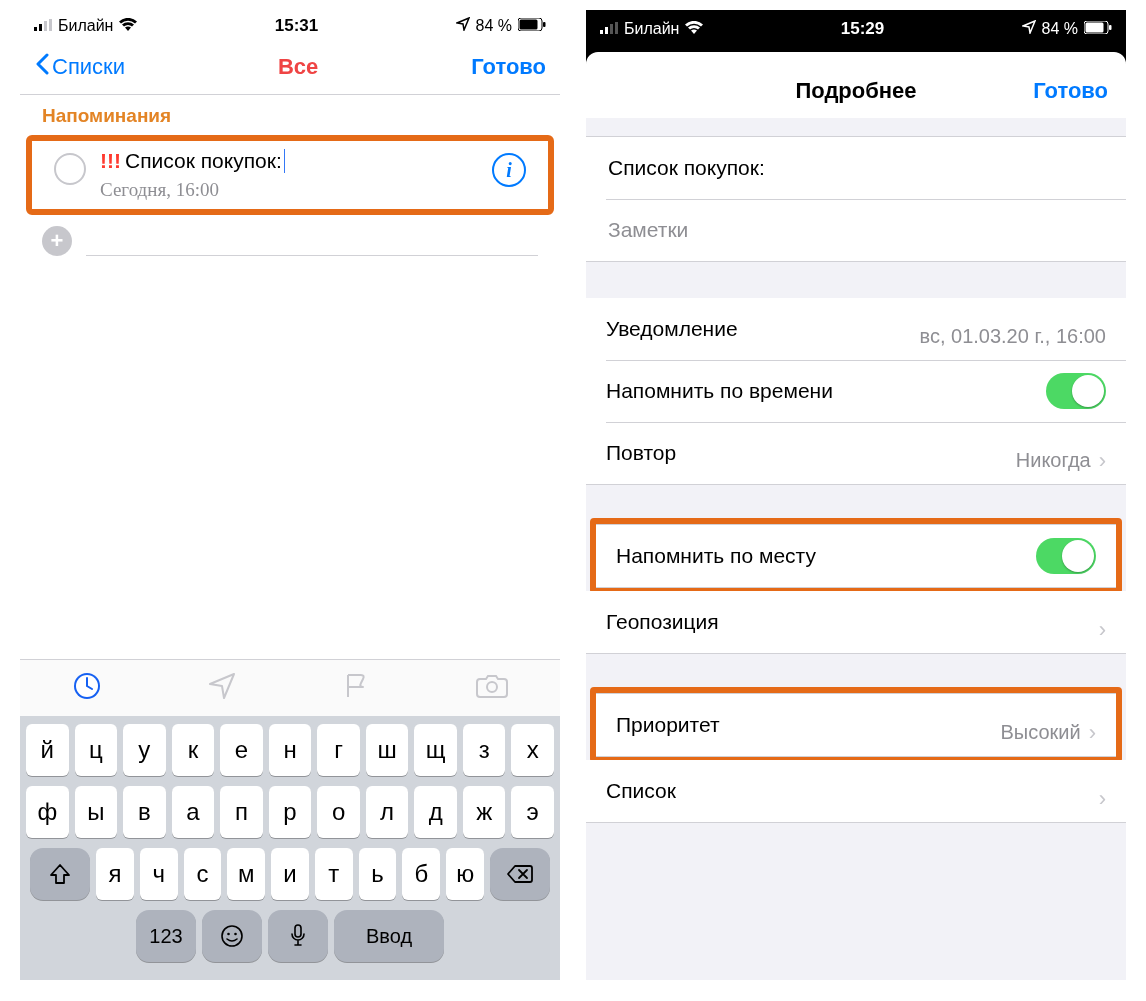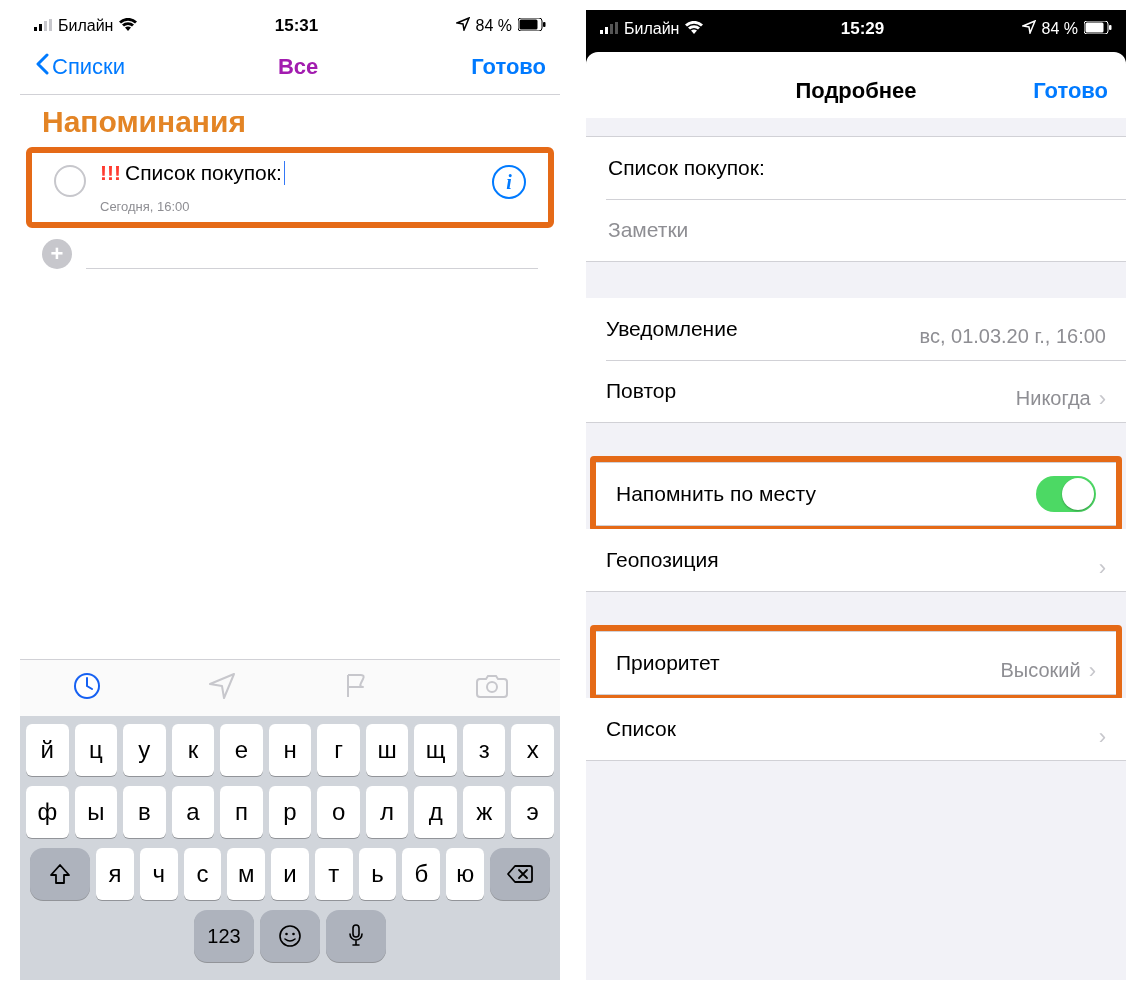--- a/index.html
+++ b/index.html
@@ -54,46 +54,46 @@
     height: 54px;
     display:flex;
     align-items:center;
     justify-content:space-between;
     padding: 0 14px;
     border-bottom: 1px solid var(--ios-sep);
     background:#fff;
   }
   .navbar .left { display:flex; align-items:center; color:var(--ios-blue); font-size:22px; }
   .navbar .left .chevron { margin-right:2px; }
-  .navbar .title { font-size:22px; font-weight:600; color:#a21caf; }
+  .navbar .title { font-size:22px; font-weight:600; color:#ef4444; }
   .navbar .right { color:var(--ios-blue); font-size:22px; font-weight:600; }
   
   .section-title {
     padding: 10px 22px 8px 22px;
     color: var(--ios-orange);
-    font-size: 30px;
+    font-size: 19px;
     font-weight: 700;
   }
   
   .reminder-row {
     display:flex;
     align-items:flex-start;
     padding: 8px 22px 8px 22px;
     gap: 14px;
     position:relative;
   }
   .reminder-row .circle {
     width:28px; height:28px; border:2px solid #c7c7cc; border-radius:50%; flex:0 0 auto; margin-top:4px;
   }
   .reminder-row .content { flex:1; }
   .reminder-row .line1 { font-size:21px; display:flex; align-items:center; }
   .reminder-row .prio { color:#ff3b30; font-weight:600; margin-right:4px; }
   .reminder-row .caret { display:inline-block; width:1px; height:24px; background:#3478f6; margin-left:2px; animation: blink 1s step-end infinite;}
   @keyframes blink { 50% { opacity:0; } }
-  .reminder-row .line2 { font-size:13px; color:var(--ios-gray); margin-top:14px;}
+  .reminder-row .line2 { font-size:19px; color:var(--ios-gray); margin-top:6px;font-family:Liberation Serif, serif;}
   .info-btn {
     width:30px; height:30px; border:2px solid var(--ios-blue); border-radius:50%;
     display:flex; align-items:center; justify-content:center;
     color:var(--ios-blue); font-family:Georgia, serif; font-style:italic; font-size:20px; font-weight:600;
     margin-top:4px;
   }
   .highlight-box {
     border: 6px solid var(--highlight);
     border-radius: 6px;
     margin: 0 6px;
@@ -362,20 +362,21 @@
             <circle cx="15.5" cy="10" r="1.3" fill="#000"></circle>
             <path d="M7 15 Q12 19 17 15" fill="none" stroke="#000" stroke-width="1.6" stroke-linecap="round"></path>
           </svg>
       </div>
       <div class="key dark mic">
         <svg width="16" height="24" viewBox="0 0 16 24">
             <rect x="5" y="1" width="6" height="12" rx="3" fill="none" stroke="#000" stroke-width="1.6"></rect>
             <path d="M2 10 A6 6 0 0 0 14 10 M8 16 V21 M5 21 H11" fill="none" stroke="#000" stroke-width="1.6" stroke-linecap="round"></path>
           </svg>
       </div>
+      <div class="key dark enter">Ввод</div>
     </div>
   </div>
 
 </div>
 
 <div class="phone right-phone" style="background:var(--ios-bg);">
 
   <div class="statusbar dark">
     <div class="sb-left">
       <span>
@@ -430,20 +431,24 @@
       <input type="text" placeholder="Заметки" style="">
     </div>
   </div>
 
   <div class="gap"></div>
 
   <div class="group" style="border-top:none;">
     <div class="row">
       <span>Уведомление</span>
       <span class="value">вс, 01.03.20 г., 16:00</span>
+    </div>
+    <div class="row">
+      <span>Напомнить по времени</span>
+      <div class="toggle"></div>
     </div>
     <div class="row">
       <span>Повтор</span>
       <span class="value">
         <span>Никогда</span>
         <span class="chev">›</span>
       </span>
     </div>
   </div>
 

